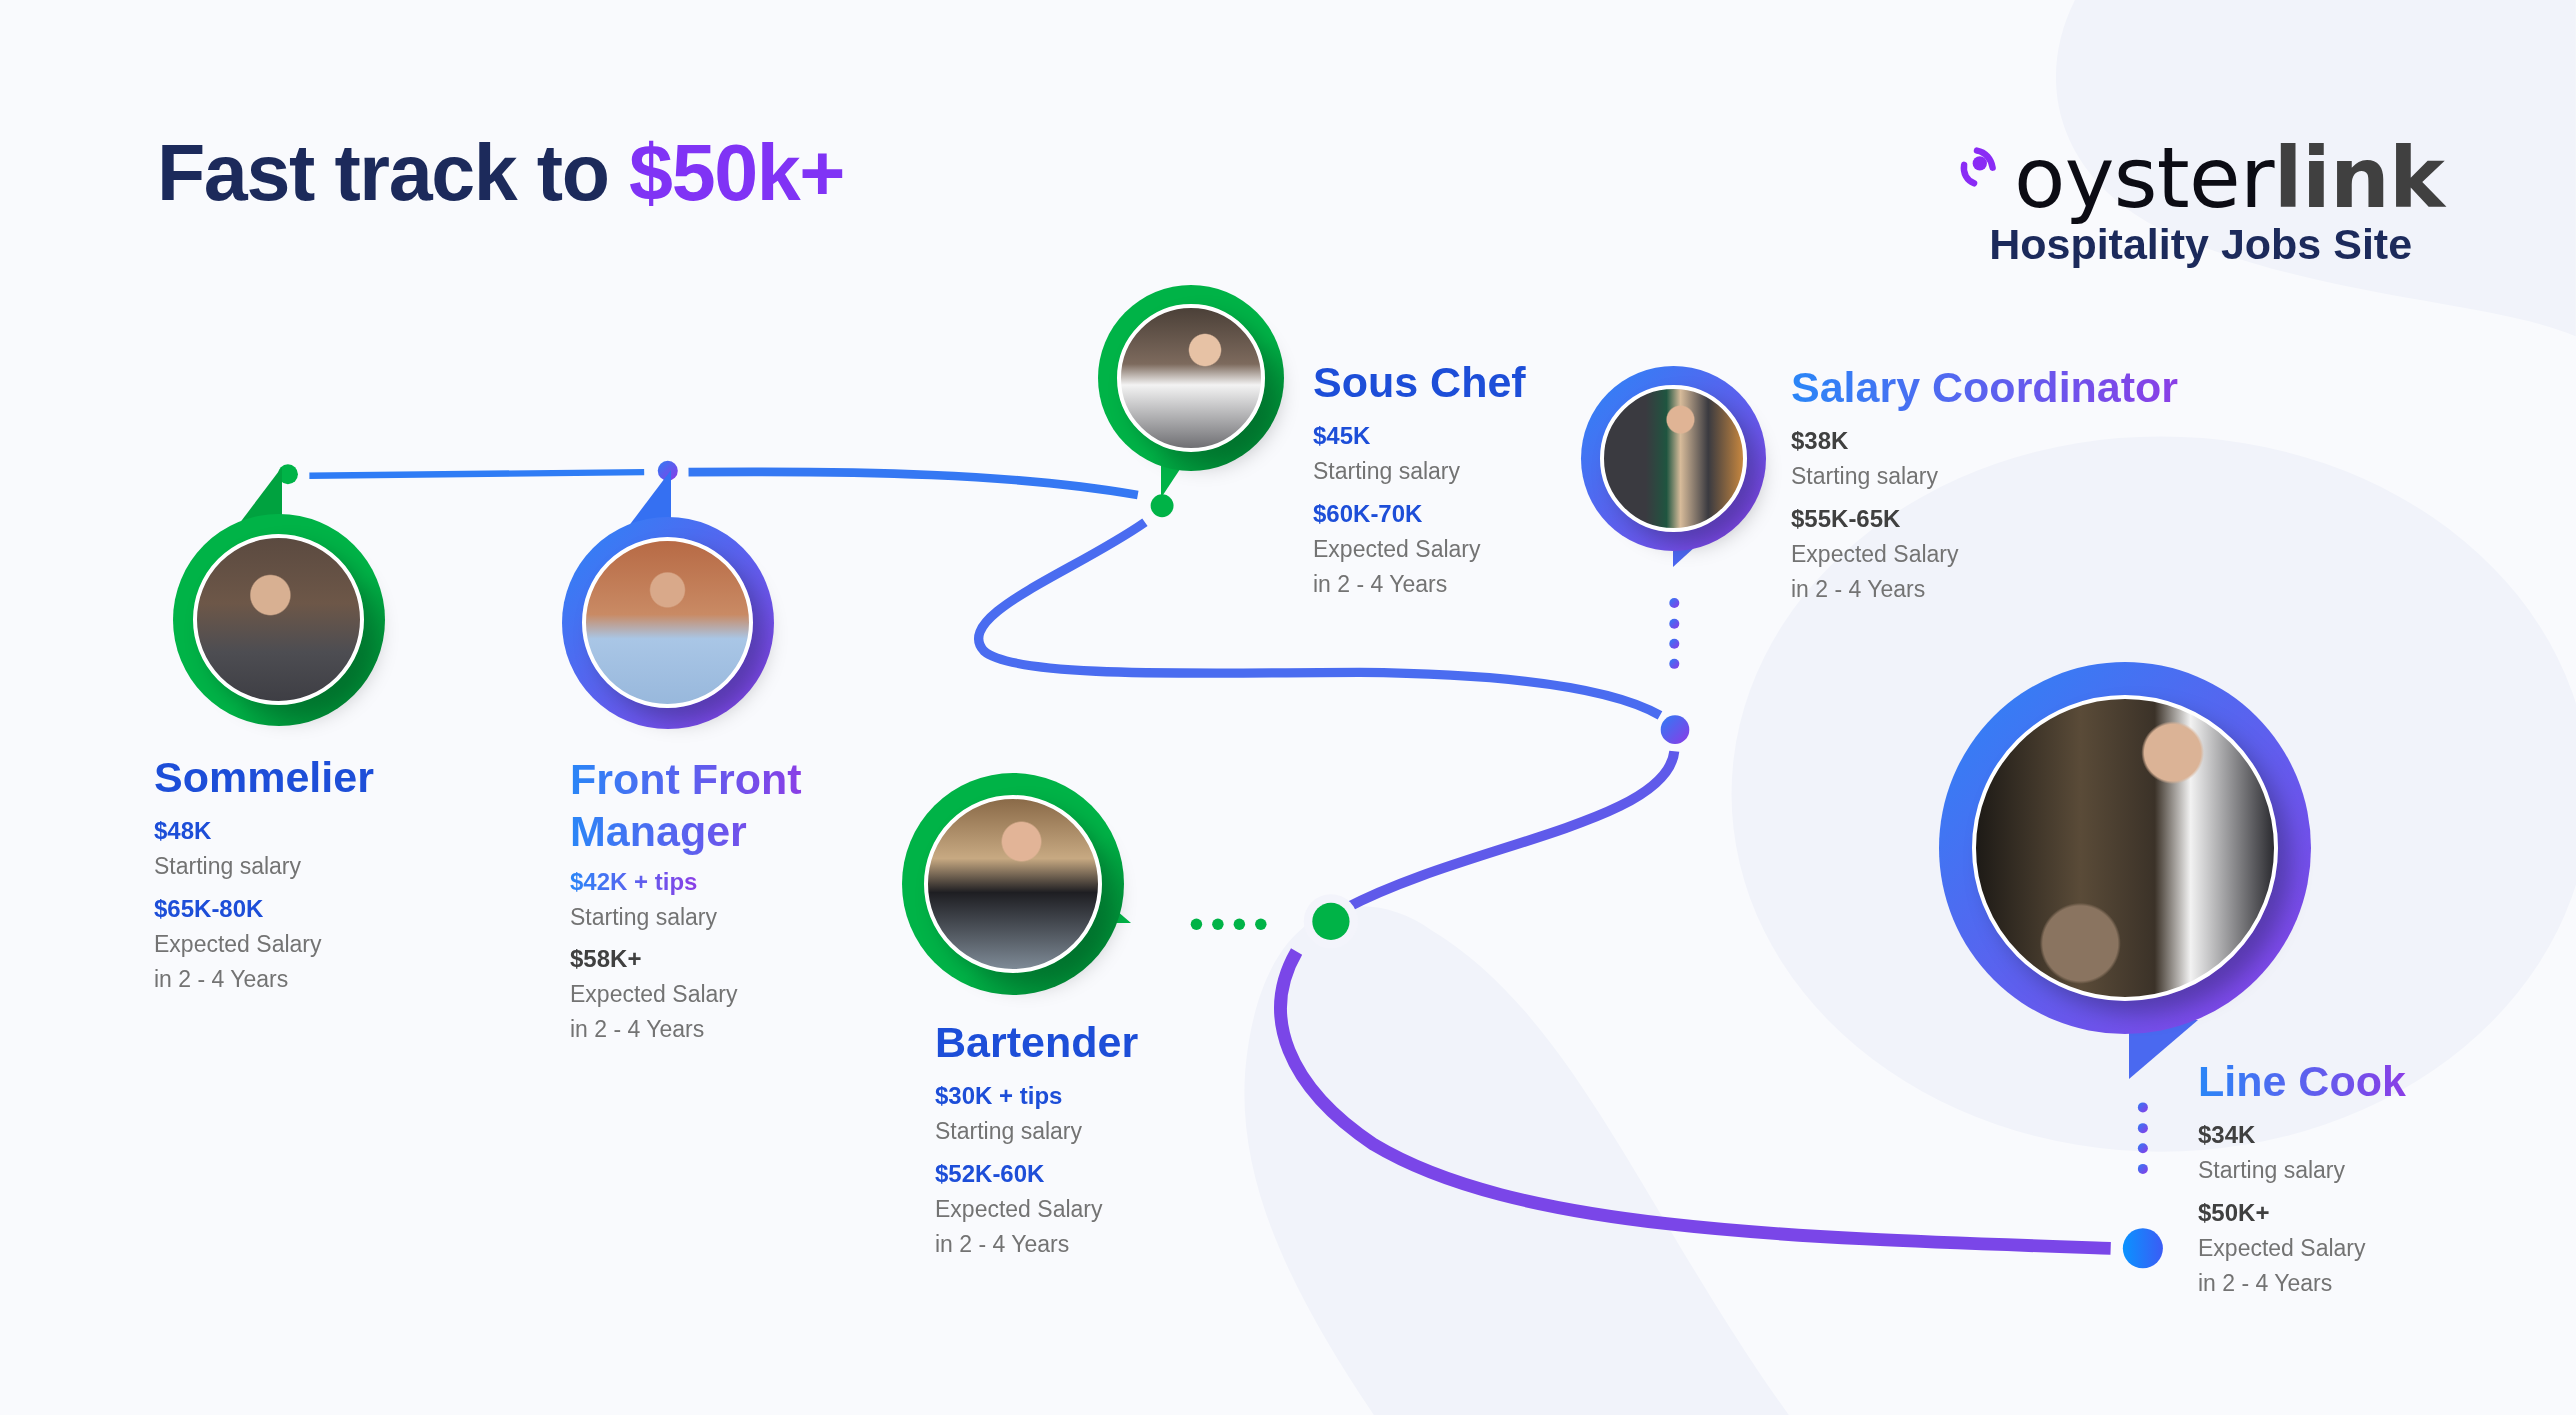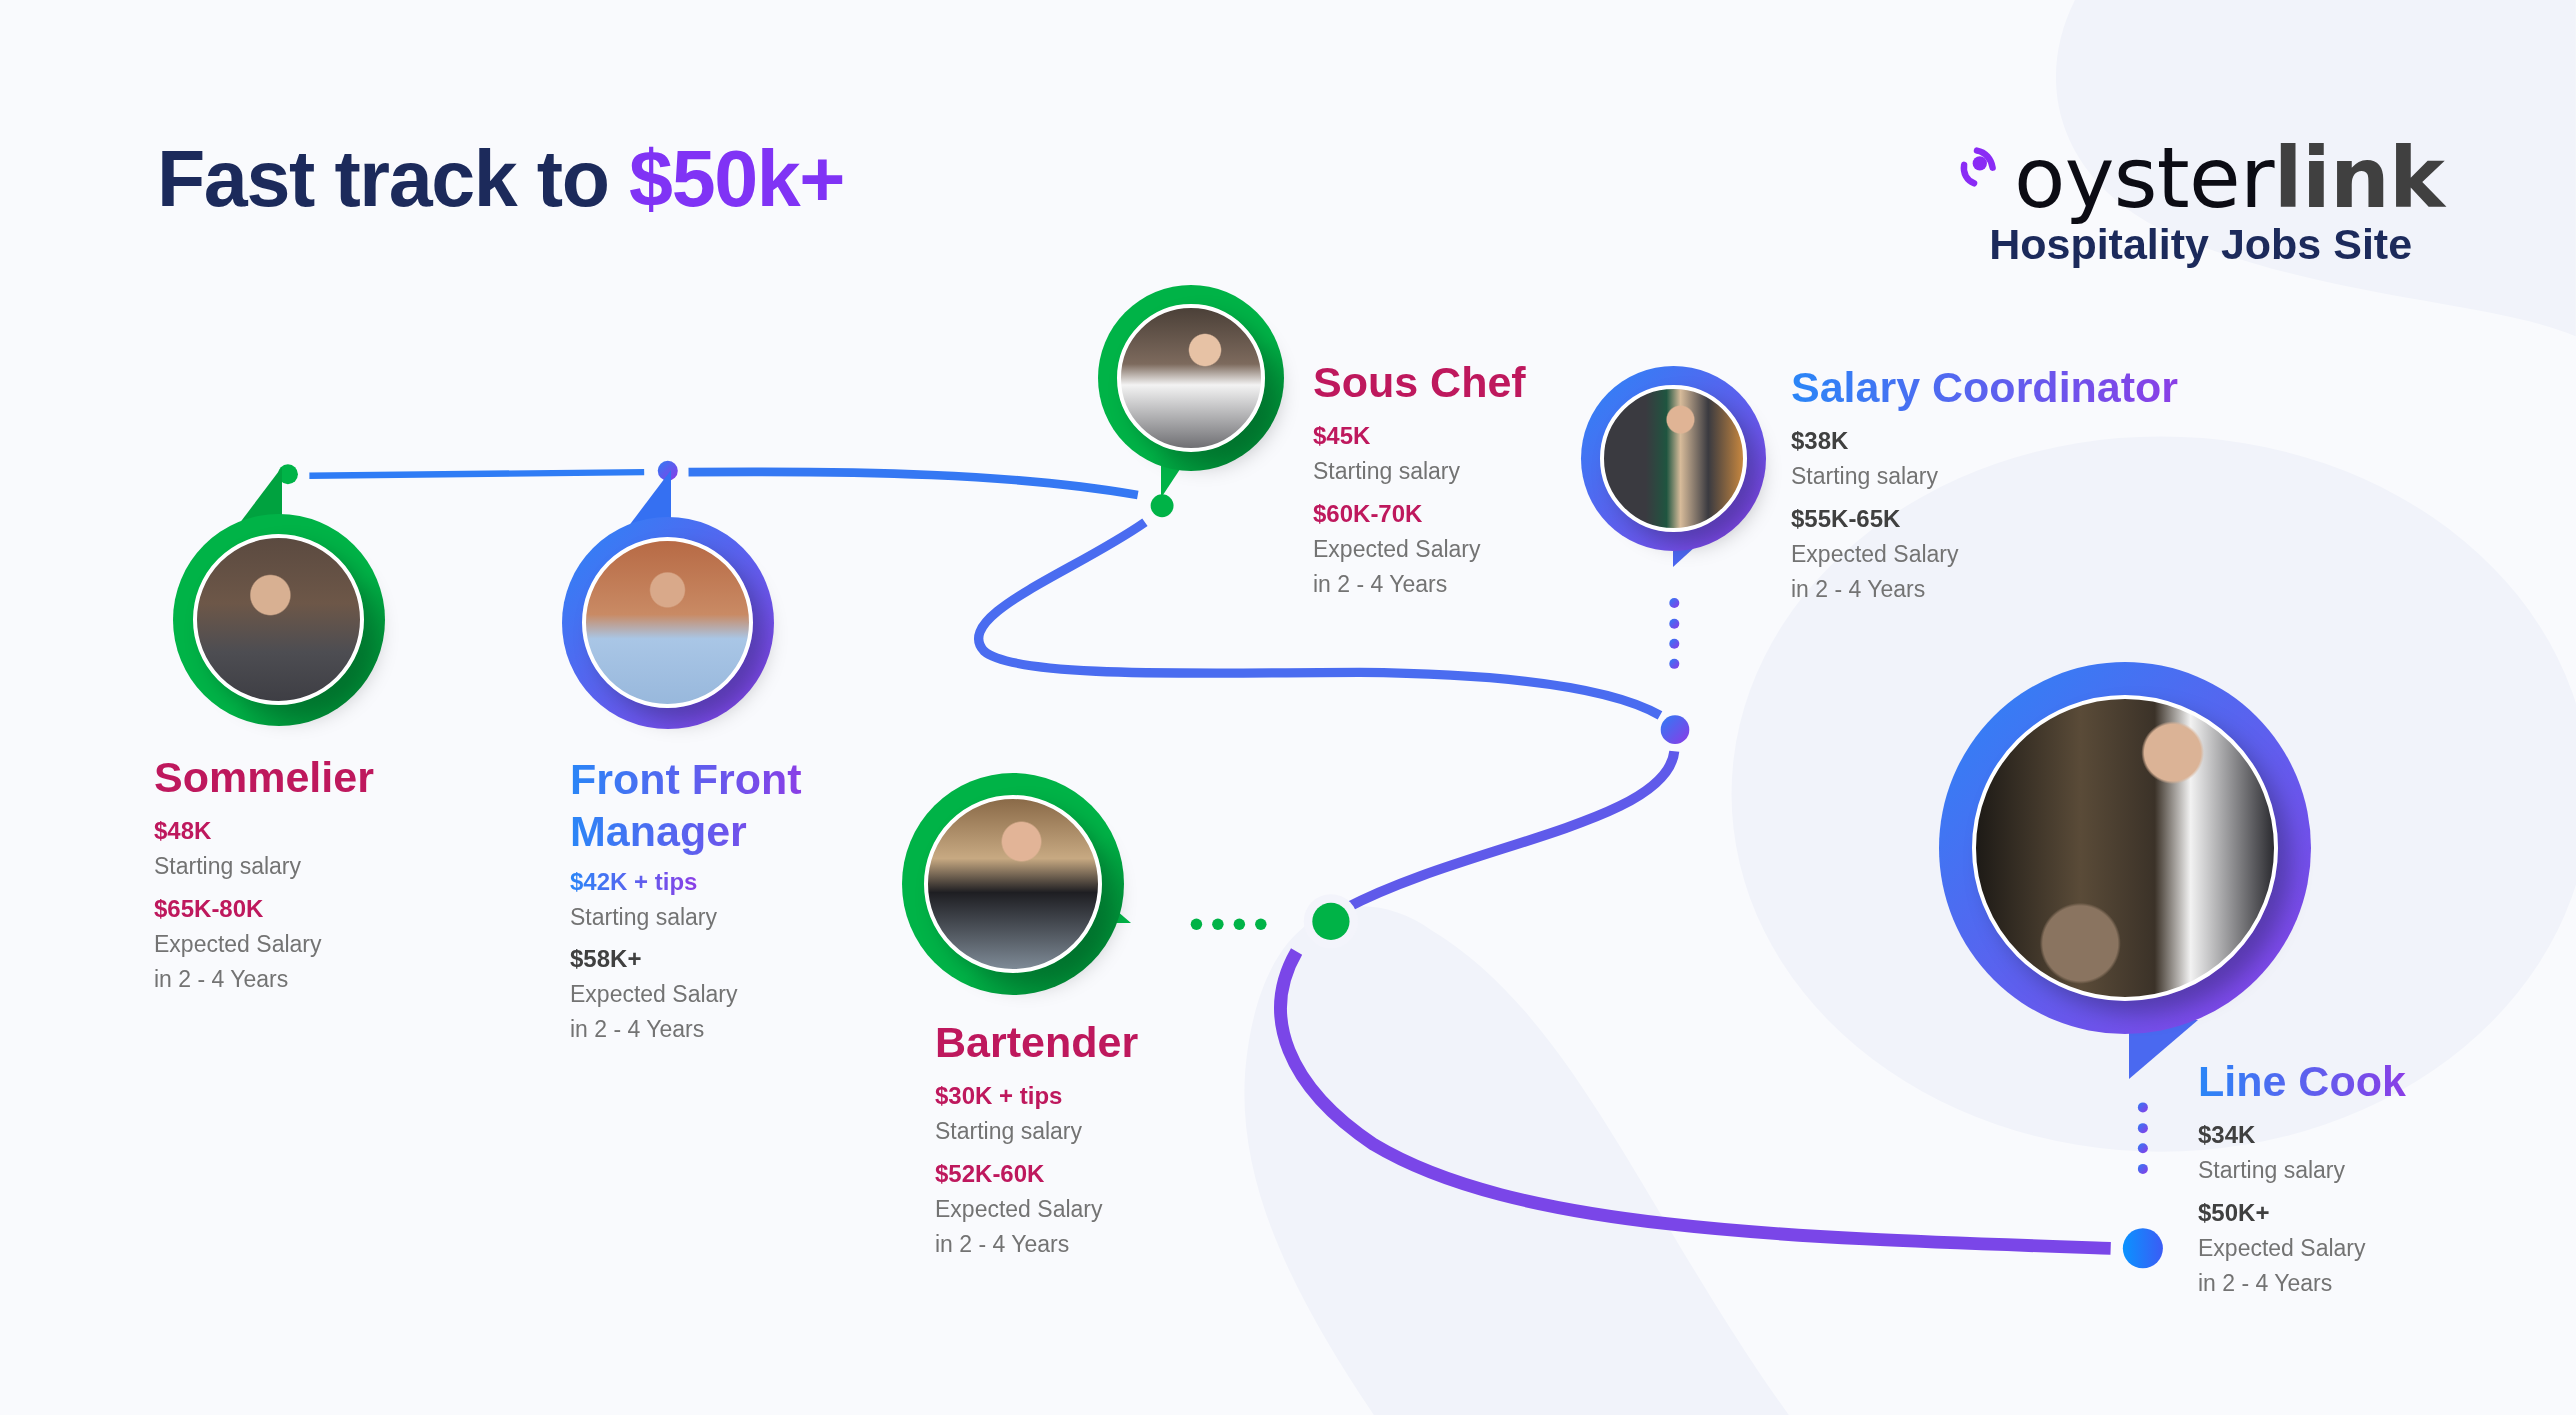--- a/index.html
+++ b/index.html
@@ -1,36 +1,36 @@
 <!DOCTYPE html>
 <html style="font-size:11.4px"><head>
 <meta charset="utf-8">
 <style>
   html, body { margin:0; padding:0; }
   body { width:2576px; height:1415px; position:relative; overflow:hidden; background:#f9fafd; font-family:"Liberation Sans", sans-serif; }
   .bg-svg, .path-svg { position:absolute; left:0; top:0; width:2576px; height:1415px; }
-  .title { position:absolute; left:157px; top:127px; font-size:79px; font-weight:700; color:#1c2a5b; letter-spacing:-1.4px; white-space:nowrap;margin-top:6px; }
+  .title { position:absolute; left:157px; top:127px; font-size:79px; font-weight:700; color:#1c2a5b; letter-spacing:-1.4px; white-space:nowrap; }
   .title .accent { color:#8033f5; }
   .logo { position:absolute; left:1957px; top:136px; width:458px; height:143px; }
   .logo .wordmark { position:absolute; left:57px; top:-7.2px; font-size:84px; font-weight:400; color:#0c0c14; letter-spacing:-0.7px; white-space:nowrap; font-family:"DejaVu Sans", sans-serif; }
   .logo .wordmark .link { color:#404040; font-weight:700; }
   .logo .tagline { position:absolute; right:2.9px; top:84px; font-size:43px; font-weight:700; color:#1c2a5b; white-space:nowrap; }
   .logo-icon { position:absolute; left:0; top:0; width:57px; height:79px; }
 
   .pin { position:absolute; border-radius:50%; }
   .pin .ring { position:absolute; inset:0; border-radius:50%; }
   .pin .photo { position:absolute; border-radius:50%; border:4.3px solid #ffffff; overflow:hidden; box-shadow: 13px 13px 21.5px rgba(0,0,0,0.25); }
   .pin .tail { position:absolute; width:0; height:0; }
 
   .card { position:absolute; }
   .card .role { font-size:43px; font-weight:700; line-height:1.25; margin-bottom:8.6px; white-space:nowrap; }
   .card .amt { font-size:24px; font-weight:700; margin:0; line-height:1.5; }
   .card .lbl { font-size:23px; color:#737373; line-height:1.5; margin:0; }
   .card .lbl.gap { margin-bottom:7.2px; }
-  .green { color:#be185d; }
+  .green { color:#1d4ed8; }
   .grad { background:linear-gradient(90deg,#2a86f7,#8a3ee6); -webkit-background-clip:text; background-clip:text; color:transparent; }
   .blueamt { color:#404040; }
 </style>
 </head>
 <body>
 
 <svg class="bg-svg" viewBox="0 0 3600 1978">
   <path d="M2900 0 C2840 120 2880 260 3040 330 C3260 420 3480 420 3600 470 L3600 0 Z" fill="#f1f3fa"></path>
   <ellipse cx="3020" cy="1110" rx="600" ry="500" fill="#f1f3fa"></ellipse>
   <path d="M1740 1500 C1760 1260 1900 1230 2000 1300 C2200 1420 2300 1700 2500 1978 L1920 1978 C1800 1800 1730 1650 1740 1500 Z" fill="#f1f3fa"></path>

